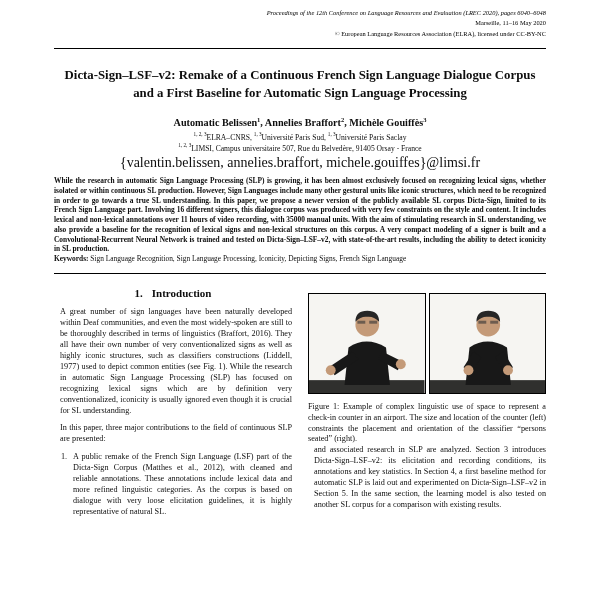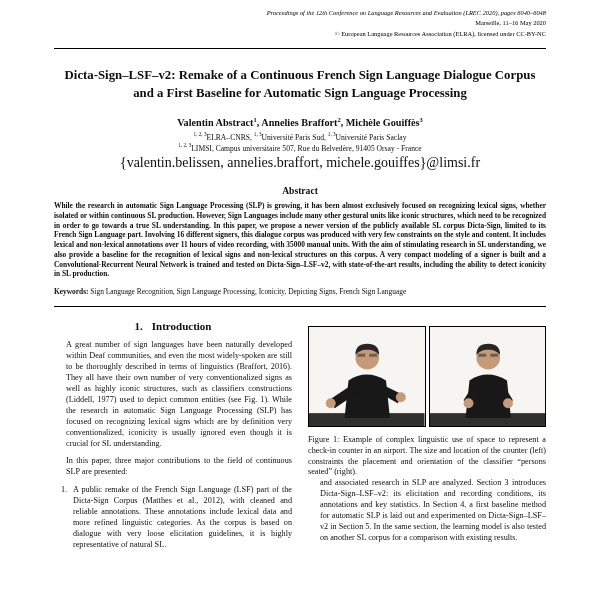--- a/index.html
+++ b/index.html
@@ -16,30 +16,30 @@
 
   .authors{text-align:center;font-size:10.2px;font-weight:bold;margin-top:13px;}
   .authors sup{font-size:6.5px;font-weight:bold;}
 
   .affils{text-align:center;font-size:7.6px;line-height:1.45;margin-top:3px;}
   .affils sup{font-size:5.2px;}
   .email{text-align:center;font-size:14px;margin-top:1px;}
 
   .abstract-heading{text-align:center;font-size:9.6px;font-weight:bold;margin-top:14px;}
   .abstract-body{font-size:7.4px;line-height:1.32;text-align:justify;margin-top:5px;font-weight:bold;}
-  .keywords{font-size:7.4px;line-height:1.3;margin-top:8px;text-align:justify;}
+  .keywords{font-size:7.4px;line-height:1.3;margin-top:0;text-align:justify;}
   .keywords .kw-label{font-weight:bold;}
 
   .columns{display:flex;gap:16px;margin-top:9px;}
   .col{width:238px;font-size:8.2px;line-height:1.33;text-align:justify;}
 
   .sec-heading{text-align:center;font-size:11px;font-weight:bold;margin:3px 0 7px 0;}
   .sec-heading .sec-num{margin-right:9px;}
 
-  .col p{margin:0 0 7px 12px;}
+  .col p{margin:0 0 7px 6px;}
   .enum-item{display:flex;margin-top:2px;}
   .enum-num{width:12px;padding-left:7px;flex:none;}
   .enum-text{flex:1;text-align:justify;}
 
   .figure{margin-top:10px;}
   .fig-images{display:flex;gap:3px;}
   .fig-panel{flex:1;height:101px;border:1.6px solid #000;box-sizing:border-box;background:#f6f5f2;}
   .fig-panel svg{display:block;width:100%;height:100%;}
   .fig-caption{font-size:8.2px;line-height:1.33;text-align:justify;margin-top:8px;}
   .rc-para{margin-top:15px;}
@@ -53,30 +53,29 @@
     <div class="italic">Proceedings of the 12th Conference on Language Resources and Evaluation (LREC 2020), pages 6040–6048</div>
     <div>Marseille, 11–16 May 2020</div>
     <div>© European Language Resources Association (ELRA), licensed under CC-BY-NC</div>
   </div>
 
   <hr class="rule">
 
   <div class="title">Dicta-Sign–LSF–v2: Remake of a Continuous French Sign Language Dialogue Corpus and a First Baseline for Automatic Sign Language Processing</div>
 
   <div class="authors">
-    <span>Valentin Abstract</span><sup>1</sup><span>, </span><span>Annelies Braffort</span><sup>2</sup><span>, </span><span>Michèle Gouiffès</span><sup>3</sup>
+    <span>Automatic Belissen</span><sup>1</sup><span>, </span><span>Annelies Braffort</span><sup>2</sup><span>, </span><span>Michèle Gouiffès</span><sup>3</sup>
   </div>
 
   <div class="affils">
     <div><sup>1, 2, 3</sup><span>ELRA–CNRS, </span><sup>1, 3</sup><span>Université Paris Sud, </span><sup>1, 3</sup><span>Université Paris Saclay</span></div>
     <div><sup>1, 2, 3</sup><span>LIMSI, Campus universitaire 507, Rue du Belvedère, 91405 Orsay - France</span></div>
   </div>
   <div class="email">{valentin.belissen, annelies.braffort, michele.gouiffes}@limsi.fr</div>
 
-  <div class="abstract-heading">Abstract</div>
   <div class="abstract-body">While the research in automatic Sign Language Processing (SLP) is growing, it has been almost exclusively focused on recognizing lexical signs, whether isolated or within continuous SL production. However, Sign Languages include many other gestural units like iconic structures, which need to be recognized in order to go towards a true SL understanding. In this paper, we propose a newer version of the publicly available SL corpus Dicta-Sign, limited to its French Sign Language part. Involving 16 different signers, this dialogue corpus was produced with very few constraints on the style and content. It includes lexical and non-lexical annotations over 11 hours of video recording, with 35000 manual units. With the aim of stimulating research in SL understanding, we also provide a baseline for the recognition of lexical signs and non-lexical structures on this corpus. A very compact modeling of a signer is built and a Convolutional-Recurrent Neural Network is trained and tested on Dicta-Sign–LSF–v2, with state-of-the-art results, including the ability to detect iconicity in SL production.</div>
 
   <div class="keywords"><span class="kw-label">Keywords:</span><span> Sign Language Recognition, Sign Language Processing, Iconicity, Depicting Signs, French Sign Language</span></div>
 
   <hr class="rule">
 
   <div class="columns">
 
     <div class="col">
       <div class="sec-heading">

